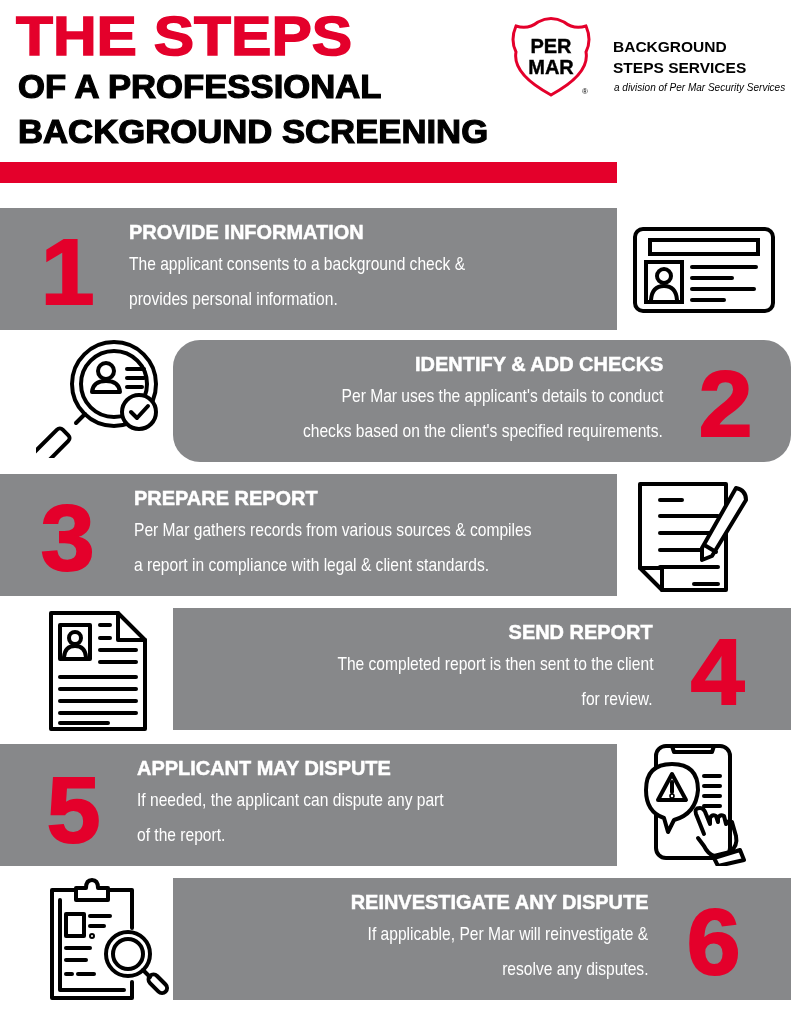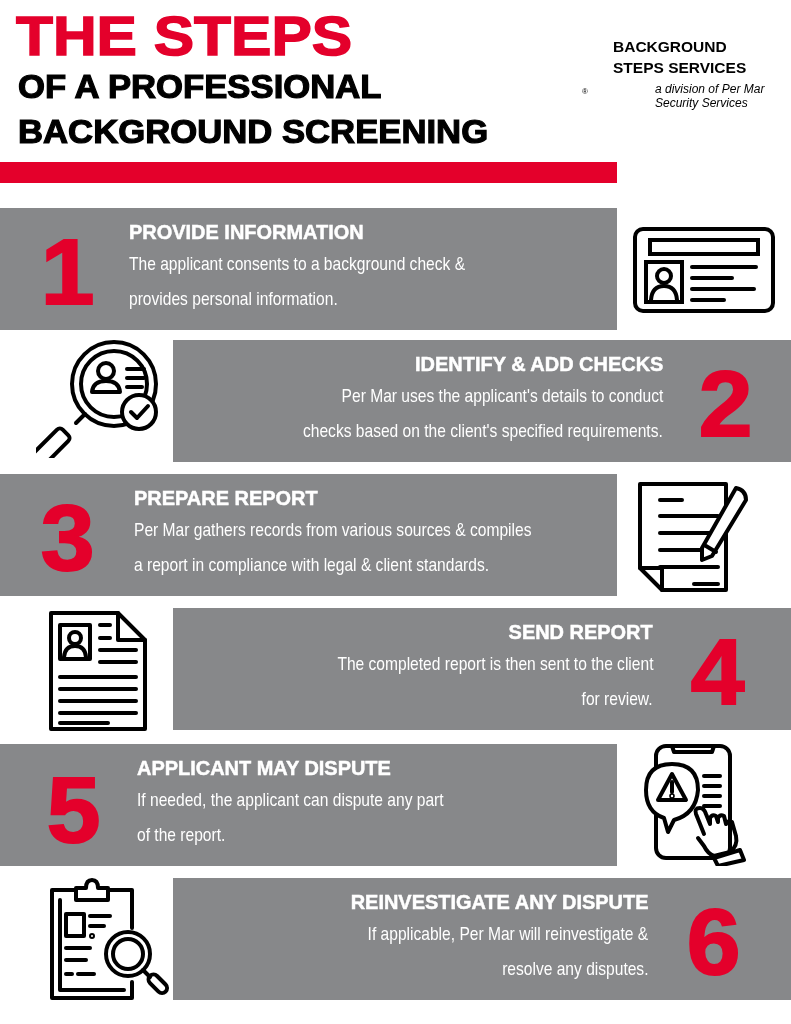--- a/index.html
+++ b/index.html
@@ -34,21 +34,21 @@
       position: absolute; left: 0; top: 20px; width: 86px; text-align: center;
       font-weight: 900; font-size: 20px; line-height: 21px; color: #000;
       -webkit-text-stroke: 0.4px #000;
     }
     .logo-reg { position: absolute; left: 74px; top: 71px; font-size: 8px; color: #000; }
     .logo-line1, .logo-line2 {
       position: absolute; left: 105px; font-weight: 700; font-size: 15.5px; color: #000; text-align: right;
     }
     .logo-line1 { top: 22px; }
     .logo-line2 { top: 43px; }
-    .logo-sub { position: absolute; left: 106px; top: 66px; font-style: italic; font-size: 12px; color: #000; margin-left: 41px; }
+    .logo-sub { position: absolute; left: 106px; top: 66px; font-style: italic; font-size: 10px; color: #000; }
 
     
     .step-box { position: absolute; background: #87888a; height: 122px; }
     .step-left { left: 0; width: 617px; }
     .step-right { left: 173px; width: 618px; }
     .step-num {
       position: absolute; font-weight: 900; font-size: 92px; line-height: 92px; color: #e4002b;
       -webkit-text-stroke: 2px #e4002b;
       transform: scaleX(1.05);
     }
@@ -71,20 +71,29 @@
 <body>
 
 <div>
   <div class="title-line1">THE STEPS</div>
   <div class="title-line2">OF A PROFESSIONAL</div>
   <div class="title-line3">BACKGROUND SCREENING</div>
   <div class="title-bar"></div>
 </div>
 
 <div class="logo">
+  <div class="logo-shield">
+    <svg viewBox="0 0 86 82">
+      <path d="M8 10 Q20 14 30 6 Q43 -1 56 6 Q66 14 78 10 Q84 24 78 36 Q82 58 43 79 Q4 58 8 36 Q2 24 8 10 Z" fill="#ffffff" stroke="#e4002b" stroke-width="3"></path>
+    </svg>
+    <div class="logo-shield-text">
+      <div>PER</div>
+      <div>MAR</div>
+    </div>
+  </div>
   <div class="logo-reg">®</div>
   <div class="logo-line1">BACKGROUND</div>
   <div class="logo-line2">STEPS SERVICES</div>
   <div class="logo-sub">a division of Per Mar Security Services</div>
 </div>
 
 <div class="step-box step-left" style="top:208px;">
   <div class="step-num" style="left:42px; top:18px;">1</div>
   <div class="step-heading" style="left:129px; top:12px;">PROVIDE INFORMATION</div>
   <div class="step-desc" style="left:129px; top:40px;">The applicant consents to a background check &amp;</div>
@@ -112,21 +121,21 @@
     <rect x="-8" y="-5" width="16" height="52" rx="4" transform="translate(26 98) rotate(45)"></rect>
     <circle cx="70" cy="33" r="8"></circle>
     <path d="M56 54 Q57 43 70 43 Q83 43 84 54 Z"></path>
     <line x1="91" y1="31" x2="108" y2="31"></line>
     <line x1="91" y1="40" x2="108" y2="40"></line>
     <line x1="91" y1="49" x2="106" y2="49"></line>
     <circle cx="103" cy="74" r="17" fill="#fff"></circle>
     <path d="M95 74 L101 80 L112 68"></path>
   </svg>
 </div>
-<div class="step-box step-right" style="top:340px;">
+<div class="step-box step-right" style="top:340px;border-radius:27px;">
   <div class="step-heading" style="right:128px; top:12px;">IDENTIFY &amp; ADD CHECKS</div>
   <div class="step-desc" style="right:128px; top:40px;">Per Mar uses the applicant's details to conduct</div>
   <div class="step-desc" style="right:128px; top:75px;">checks based on the client's specified requirements.</div>
   <div class="step-num" style="right:40px; top:18px;">2</div>
 </div>
 
 <div class="step-box step-left" style="top:474px;">
   <div class="step-num" style="left:42px; top:18px;">3</div>
   <div class="step-heading" style="left:134px; top:12px;">PREPARE REPORT</div>
   <div class="step-desc" style="left:134px; top:40px;">Per Mar gathers records from various sources &amp; compiles</div>

